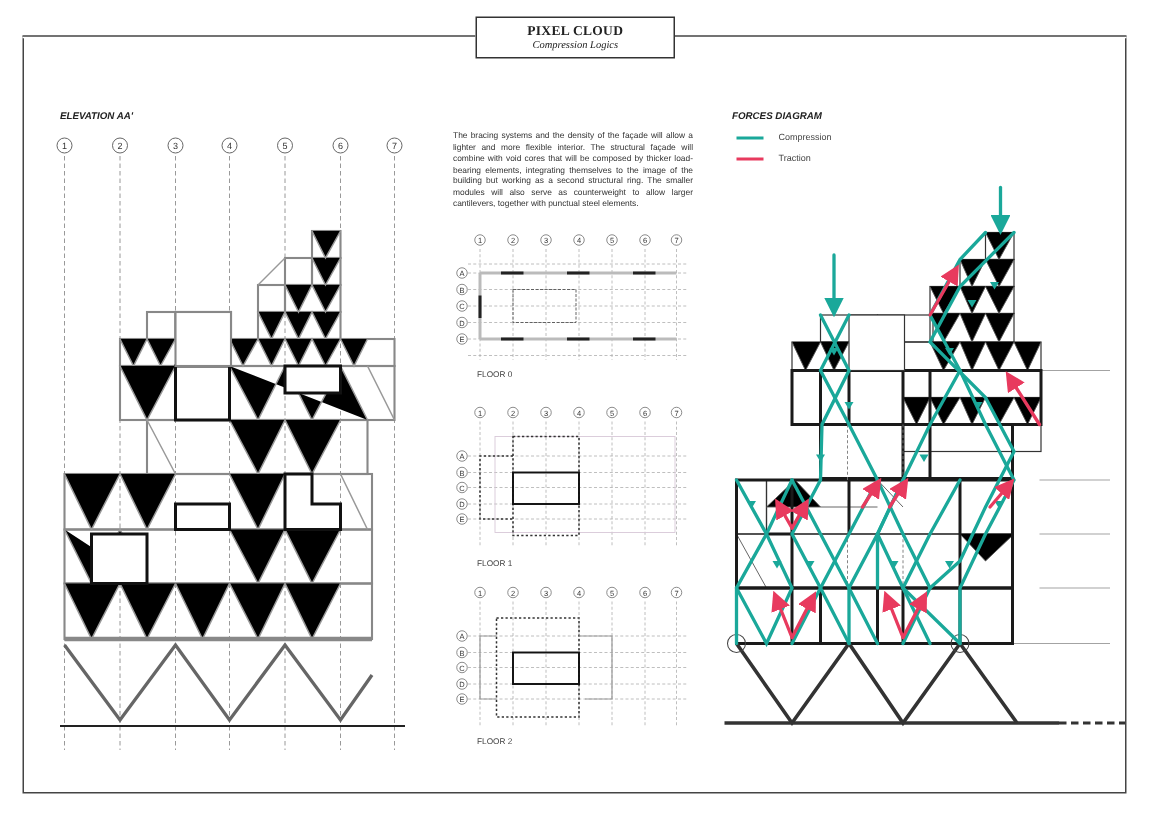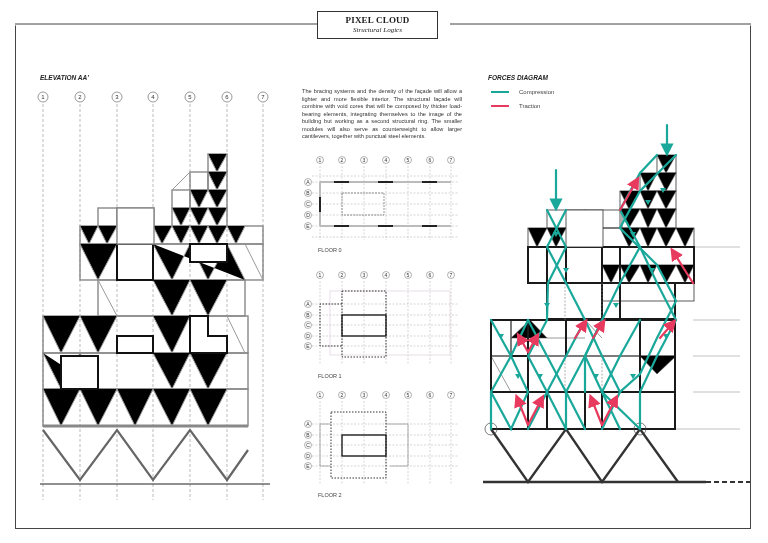--- a/index.html
+++ b/index.html
@@ -1,18 +1,18 @@
 <!DOCTYPE html>
 <html><head>
 <meta charset="utf-8">
 <style>
   html,body{margin:0;padding:0;background:#fff;}
   body{width:768px;height:543px;position:relative;overflow:hidden;font-family:"Liberation Sans",sans-serif;color:#222;}
   .frame{position:absolute;left:15px;top:24px;width:736px;height:505px;border:1px solid #444;box-sizing:border-box;}
-  .title-box{position:absolute;left:317px;top:11px;width:121px;height:28px;border:1px solid #333;background:#fff;text-align:center;box-sizing:border-box;}
+  .title-box{position:absolute;left:317px;top:11px;width:133px;height:28px;border:1px solid #333;background:#fff;text-align:center;box-sizing:border-box;}
   .title-main{font-family:"Liberation Serif",serif;font-weight:bold;font-size:9px;margin-top:3px;letter-spacing:0.2px;}
   .title-sub{font-family:"Liberation Serif",serif;font-style:italic;font-size:7px;margin-top:1px;}
   .sec-label{position:absolute;font-size:6.5px;font-weight:bold;font-style:italic;}
   .desc{position:absolute;left:302px;top:88px;width:160px;font-size:5.6px;line-height:7.5px;text-align:justify;color:#333;}
   .legend{position:absolute;left:488px;top:85px;font-size:6px;color:#444;}
   .legend-row{display:flex;align-items:center;height:14px;}
   .legend-swatch{width:18px;height:2px;margin-right:10px;margin-left:3px;}
   .floor-label{position:absolute;font-size:5.5px;color:#444;}
   svg{position:absolute;left:0;top:0;}
 </style>
@@ -22,21 +22,21 @@
 <div class="frame"></div>
 
 <svg width="768" height="543">
   <line x1="15" y1="24" x2="751" y2="24" stroke="#fff" stroke-width="3"></line>
   <line x1="15" y1="24" x2="317" y2="24" stroke="#444" stroke-width="1"></line>
   <line x1="450" y1="24" x2="751" y2="24" stroke="#444" stroke-width="1"></line>
 </svg>
 
 <div class="title-box">
   <div class="title-main">PIXEL CLOUD</div>
-  <div class="title-sub">Structural Logics</div>
+  <div class="title-sub">Compression Logics</div>
 </div>
 
 <div class="sec-label" style="left:40px;top:74px;">ELEVATION AA'</div>
 <div class="sec-label" style="left:488px;top:74px;">FORCES DIAGRAM</div>
 
 <div class="desc">The bracing systems and the density of the façade will allow a lighter and more flexible interior. The structural façade will combine with void cores that will be composed by thicker load-bearing elements, integrating themselves to the image of the building but working as a second structural ring. The smaller modules will also serve as counterweight to allow larger cantilevers, together with punctual steel elements.</div>
 
 <div class="legend">
   <div class="legend-row">
     <span class="legend-swatch" style="background:#1aa89a"></span>

